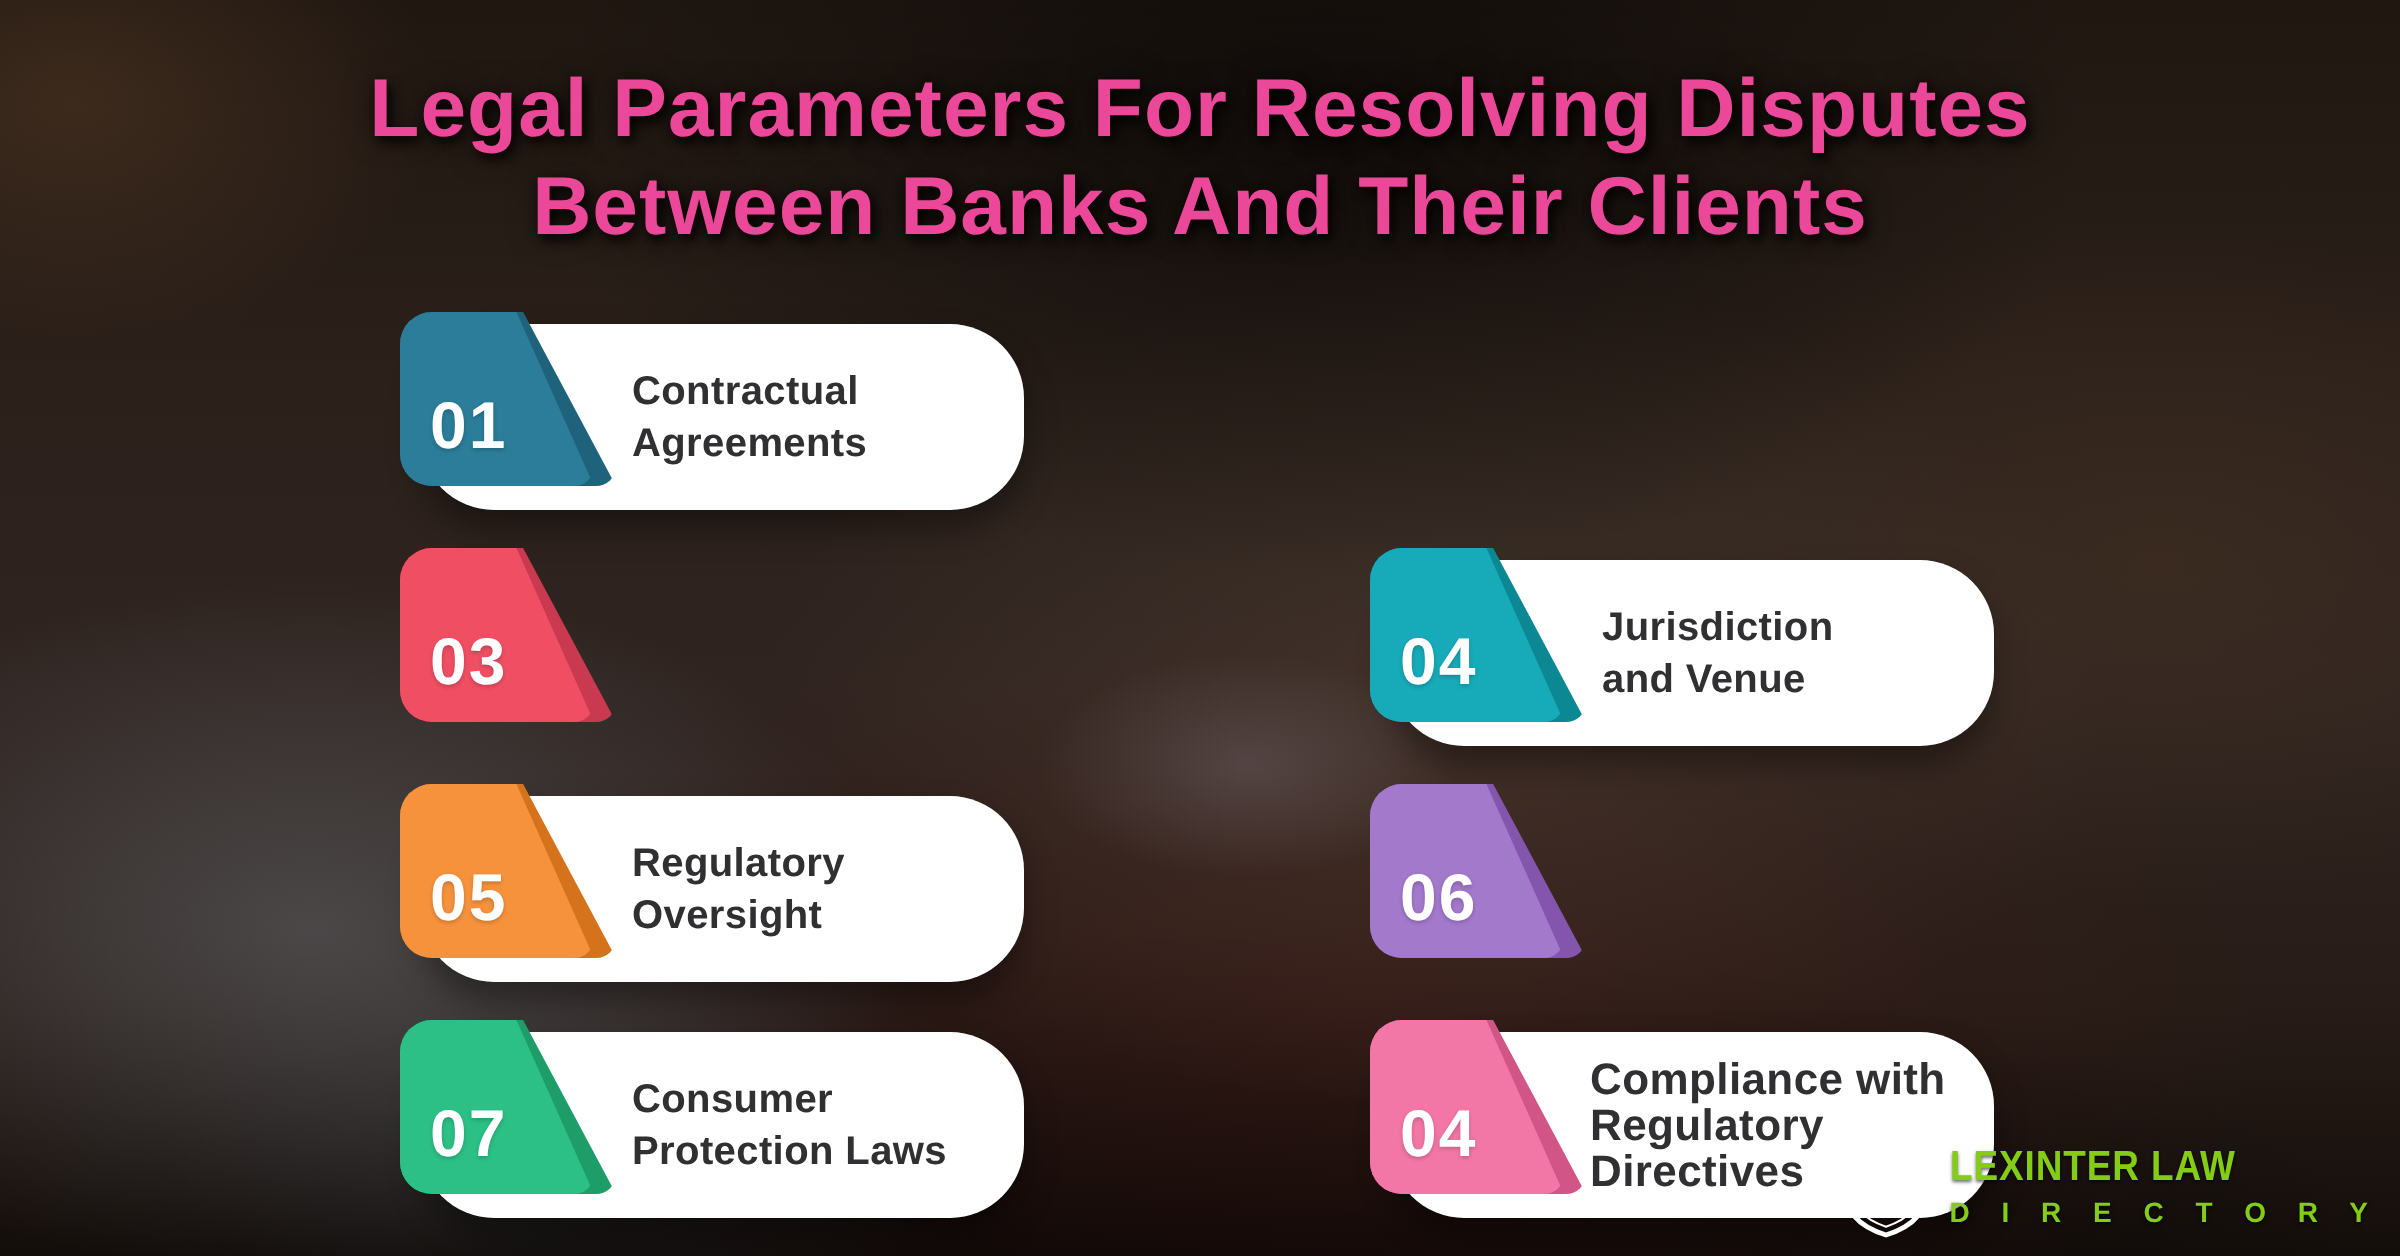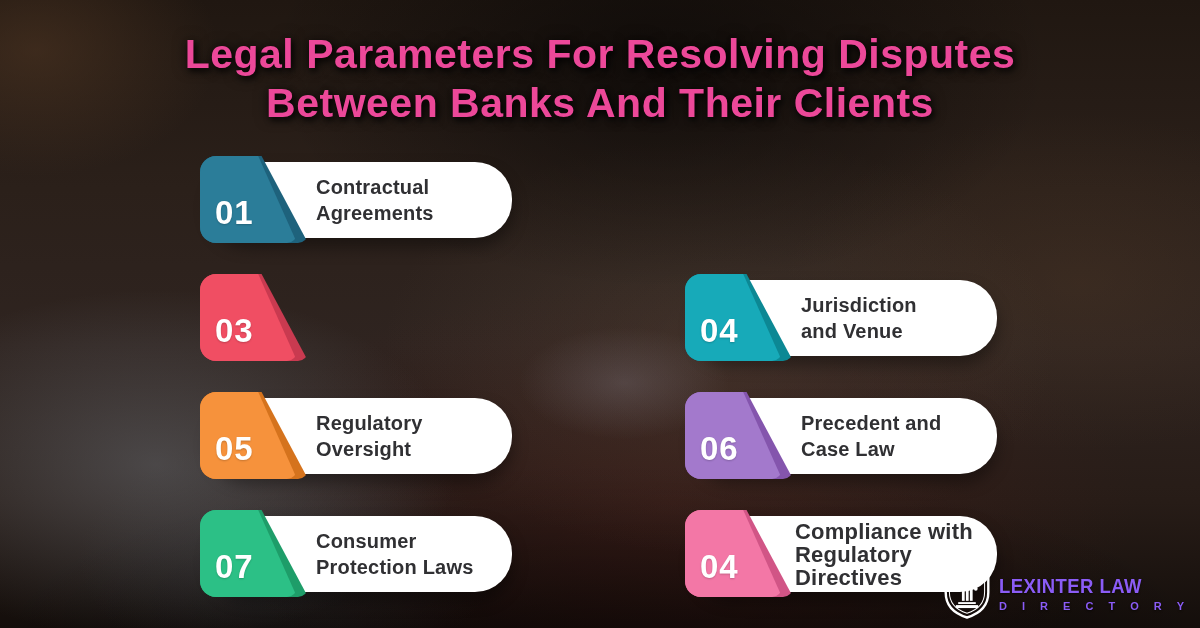--- a/index.html
+++ b/index.html
@@ -28,21 +28,21 @@
     position:absolute; left:0; top:30px; width:100%;
     text-align:center; color:#ec4899; font-weight:bold;
     font-size:41px; line-height:49px; letter-spacing:.5px;
     text-shadow:2px 3px 6px rgba(0,0,0,.9), 0 0 14px rgba(0,0,0,.55);
   }
   .card { position:absolute; width:312px; height:87px; }
   .col1 { left:200px; } .col2 { left:685px; }
   .row1 { top:156px; } .row2 { top:274px; } .row3 { top:392px; } .row4 { top:510px; }
 
   .pill {
-    position:absolute; left:10px; right:0; top:6px; height:76px;
+    position:absolute; left:10px; right:0; top:6px; height:93px;
     background:#fff; border-radius:37px;
     box-shadow:0 9px 16px rgba(0,0,0,.38);
     display:flex; align-items:center;
     padding-left:106px; padding-right:14px;
   }
   .label {
     font-size:20px; font-weight:bold; color:#303033;
     line-height:26px; white-space:pre-line; letter-spacing:.2px;
   }
   .card.small-label .label { font-size:22px; line-height:23px; }
@@ -60,31 +60,31 @@
     clip-path:polygon(0 0, 60% 0, 100% 100%, 0 100%);
     border-radius:16px 4px 10px 16px;
   }
   .num {
     position:absolute; left:15px; bottom:11px;
     color:#ffffff; font-size:33px; font-weight:bold; letter-spacing:1px;
     z-index:2; text-shadow:0 1px 2px rgba(0,0,0,.2);
   }
   .logo {
     position:absolute; right:10px; bottom:8px;
-    display:flex; align-items:center; gap:7px; color:#8b5cf6;
+    display:flex; align-items:center; gap:7px; color:#84cc16;
   }
   .logo svg { display:block; }
   .logo-text { display:flex; flex-direction:column; }
   .logo-name {
     font-size:21px; font-weight:bold; letter-spacing:.5px;
     transform:scaleX(.88); transform-origin:left center; white-space:nowrap;
     text-shadow:0 1px 2px rgba(0,0,0,.6);
   }
   .logo-sub {
-    font-size:11px; font-weight:bold; letter-spacing:6px; margin-top:2px;
+    font-size:14px; font-weight:bold; letter-spacing:6px; margin-top:2px;
     white-space:nowrap; text-shadow:0 1px 2px rgba(0,0,0,.6);
   }
 </style>
 </head>
 <body>
 
 <div class="bg"></div>
 
 <div class="title">
   <div>Legal Parameters For Resolving Disputes</div>
@@ -132,24 +132,20 @@
 Oversight</div>
   </div>
   <div class="tab">
     <div class="shade"></div>
     <div class="face"></div>
     <div class="num">05</div>
   </div>
 </div>
 
 <div class="card col2 row3" style="--c: #a379cc; --cd: #8455ad;">
-  <div class="pill">
-    <div class="label">Precedent and
-Case Law</div>
-  </div>
   <div class="tab">
     <div class="shade"></div>
     <div class="face"></div>
     <div class="num">06</div>
   </div>
 </div>
 
 <div class="card col1 row4" style="--c: #2cc086; --cd: #1e9d69;">
   <div class="pill">
     <div class="label">Consumer

